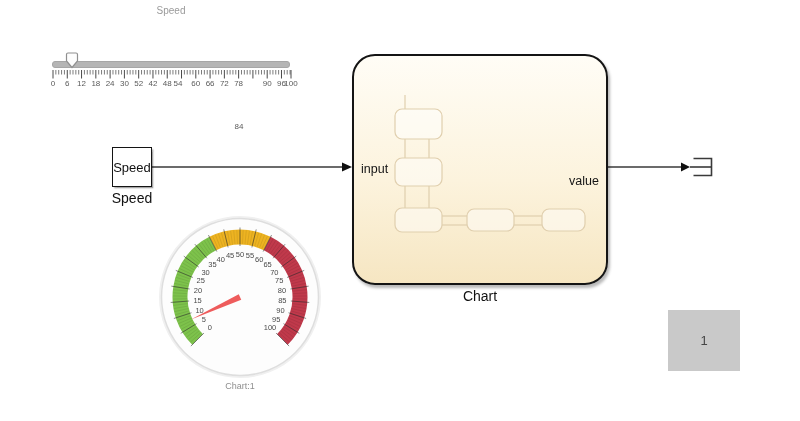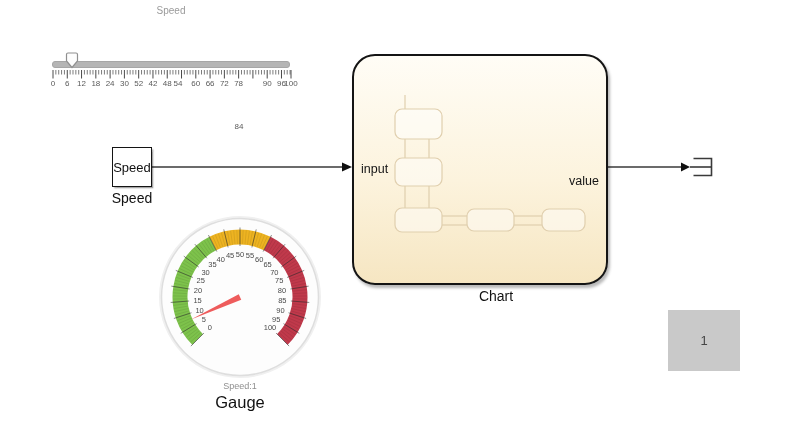--- a/index.html
+++ b/index.html
@@ -22,21 +22,21 @@
   .speed-block-text{font-size:13px;color:#111;white-space:nowrap;}
   .speed-block-label{left:92px;top:190px;width:80px;font-size:14px;color:#111;}
   
   .chart-block{left:352px;top:54px;width:256px;height:231px;border:2px solid #141414;
                border-radius:23px;box-sizing:border-box;
                background:linear-gradient(180deg,#fffdf6 0%,#fcf3dd 55%,#f6e6c2 100%);
                box-shadow:2px 3px 3px rgba(0,0,0,.28);}
   .port-label{position:absolute;top:106px;font-size:12.5px;color:#141414;}
   .port-in{left:7px;}
   .port-out{right:7px;margin-top:12px;}
-  .chart-label{left:396px;top:288px;width:200px;font-size:14px;color:#111;}
+  .chart-label{left:380px;top:288px;width:200px;font-size:14px;color:#111;}
   
   .gauge-svg{left:155px;top:212px;}
   .gauge-title{left:190px;top:381px;width:100px;font-size:9px;color:#8f8f8f;}
   .gauge-label{left:190px;top:393px;width:100px;font-size:16.5px;color:#111;}
   
   .display-block{left:668px;top:310px;width:72px;height:61px;background:#c9c9c9;
                  display:flex;align-items:center;justify-content:center;}
   .display-value{font-size:13px;color:#464646;}
   .display-label{left:653px;top:370px;width:100px;font-size:23px;color:#111;}
   .overlay{left:0;top:0;pointer-events:none;}
@@ -347,20 +347,19 @@
       <text x="112.60154205403282" y="55.18274646199869" text-anchor="middle" font-size="7.5" fill="#4a4a4a" font-family="&quot;Liberation Sans&quot;,sans-serif">65</text>
       <text x="119.38322226093527" y="62.51912677756988" text-anchor="middle" font-size="7.5" fill="#4a4a4a" font-family="&quot;Liberation Sans&quot;,sans-serif">70</text>
       <text x="124.26488013172968" y="71.2359541244837" text-anchor="middle" font-size="7.5" fill="#4a4a4a" font-family="&quot;Liberation Sans&quot;,sans-serif">75</text>
       <text x="126.97675447529335" y="80.85153523579018" text-anchor="middle" font-size="7.5" fill="#4a4a4a" font-family="&quot;Liberation Sans&quot;,sans-serif">80</text>
       <text x="127.36898668365794" y="90.83451156843338" text-anchor="middle" font-size="7.5" fill="#4a4a4a" font-family="&quot;Liberation Sans&quot;,sans-serif">85</text>
       <text x="125.41990194254403" y="100.63322226093526" text-anchor="middle" font-size="7.5" fill="#4a4a4a" font-family="&quot;Liberation Sans&quot;,sans-serif">90</text>
       <text x="121.23720698504894" y="109.7061890004278" text-anchor="middle" font-size="7.5" fill="#4a4a4a" font-family="&quot;Liberation Sans&quot;,sans-serif">95</text>
       <text x="115.05203820042831" y="117.55203820042823" text-anchor="middle" font-size="7.5" fill="#4a4a4a" font-family="&quot;Liberation Sans&quot;,sans-serif">100</text>
       <polygon points="83.74402078738771,82.27557047852476 86.25597921261229,87.72442952147524 35.960268613445606,107.60762582702111" fill="#ee5c5c"></polygon>
     </svg>
-  <div class="abs ctr gauge-title">Speed:1</div>
-  <div class="abs ctr gauge-label">Gauge</div>
+  <div class="abs ctr gauge-title">Chart:1</div>
 
   <div class="abs display-block">
     <span class="display-value">1</span>
   </div>
 
 </div>
 
 </body></html>

